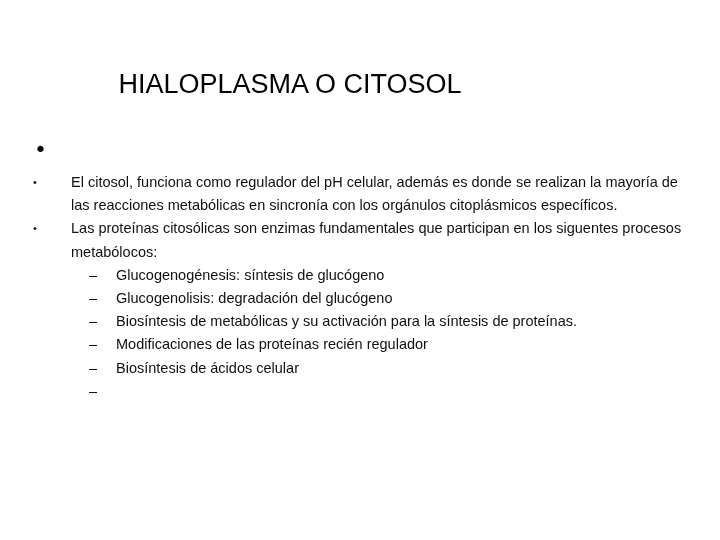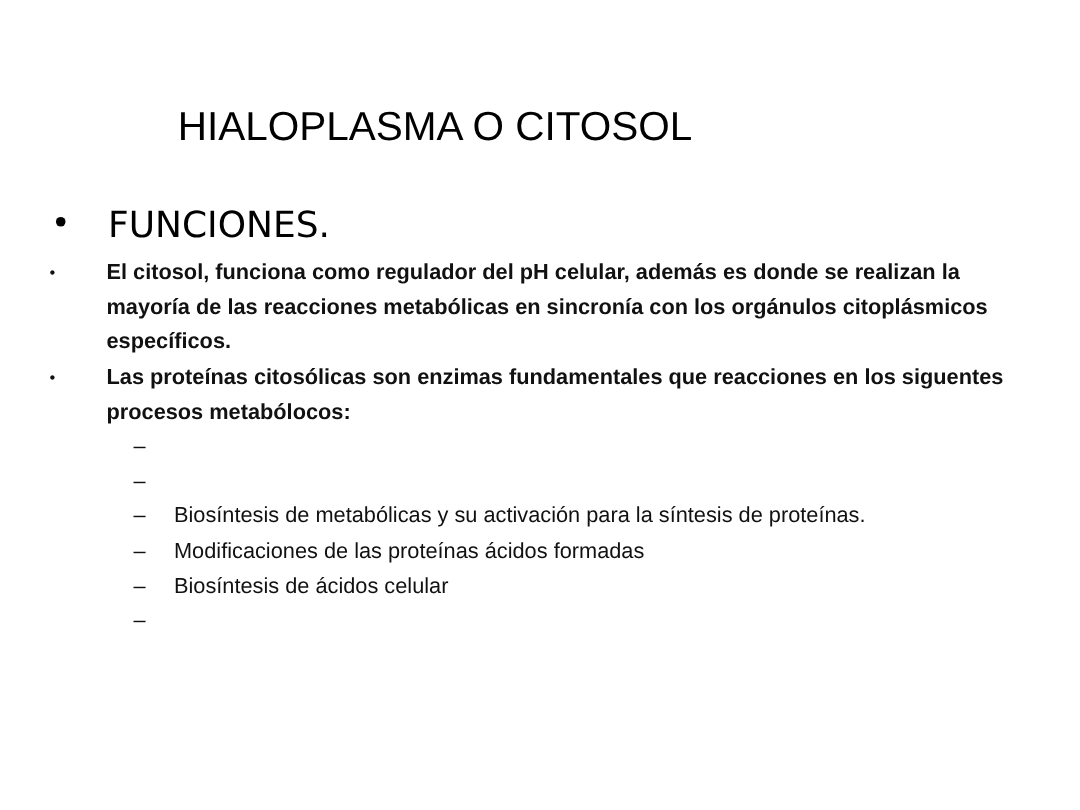--- a/index.html
+++ b/index.html
@@ -55,65 +55,65 @@
       display: flex;
     }
     .bullet {
       width: 38px;
       flex: none;
       font-size: 11px;
       padding-left: 1px;
     }
     .item-text {
       flex: 1;
-      font-weight: bold;
     }
     .sub {
       display: flex;
       padding-left: 57px;
     }
     .dash {
       width: 27px;
       flex: none;
     }
   </style>
 </head>
 <body>
 
 <div class="slide">
   <div class="title">HIALOPLASMA O CITOSOL</div>
 
   <div class="heading">
     <span class="dot">•</span>
-    <span>FUNCIONES.</span>
   </div>
 
   <div class="body">
     <div class="item">
       <span class="bullet">•</span>
       <span class="item-text">El citosol, funciona como regulador del pH celular, además es donde se realizan la mayoría de las reacciones metabólicas en sincronía con los orgánulos citoplásmicos específicos.</span>
     </div>
     <div class="item">
       <span class="bullet">•</span>
-      <span class="item-text">Las proteínas citosólicas son enzimas fundamentales que reacciones en los siguentes procesos metabólocos:</span>
+      <span class="item-text">Las proteínas citosólicas son enzimas fundamentales que participan en los siguentes procesos metabólocos:</span>
     </div>
 
     <div class="sub">
       <span class="dash">–</span>
+      <span>Glucogenogénesis: síntesis de glucógeno</span>
     </div>
     <div class="sub">
       <span class="dash">–</span>
+      <span>Glucogenolisis: degradación del glucógeno</span>
     </div>
     <div class="sub">
       <span class="dash">–</span>
       <span>Biosíntesis de metabólicas y su activación para la síntesis de proteínas.</span>
     </div>
     <div class="sub">
       <span class="dash">–</span>
-      <span>Modificaciones de las proteínas ácidos formadas</span>
+      <span>Modificaciones de las proteínas recién regulador</span>
     </div>
     <div class="sub">
       <span class="dash">–</span>
       <span>Biosíntesis de ácidos celular</span>
     </div>
     <div class="sub">
       <span class="dash">–</span>
     </div>
   </div>
 </div>

